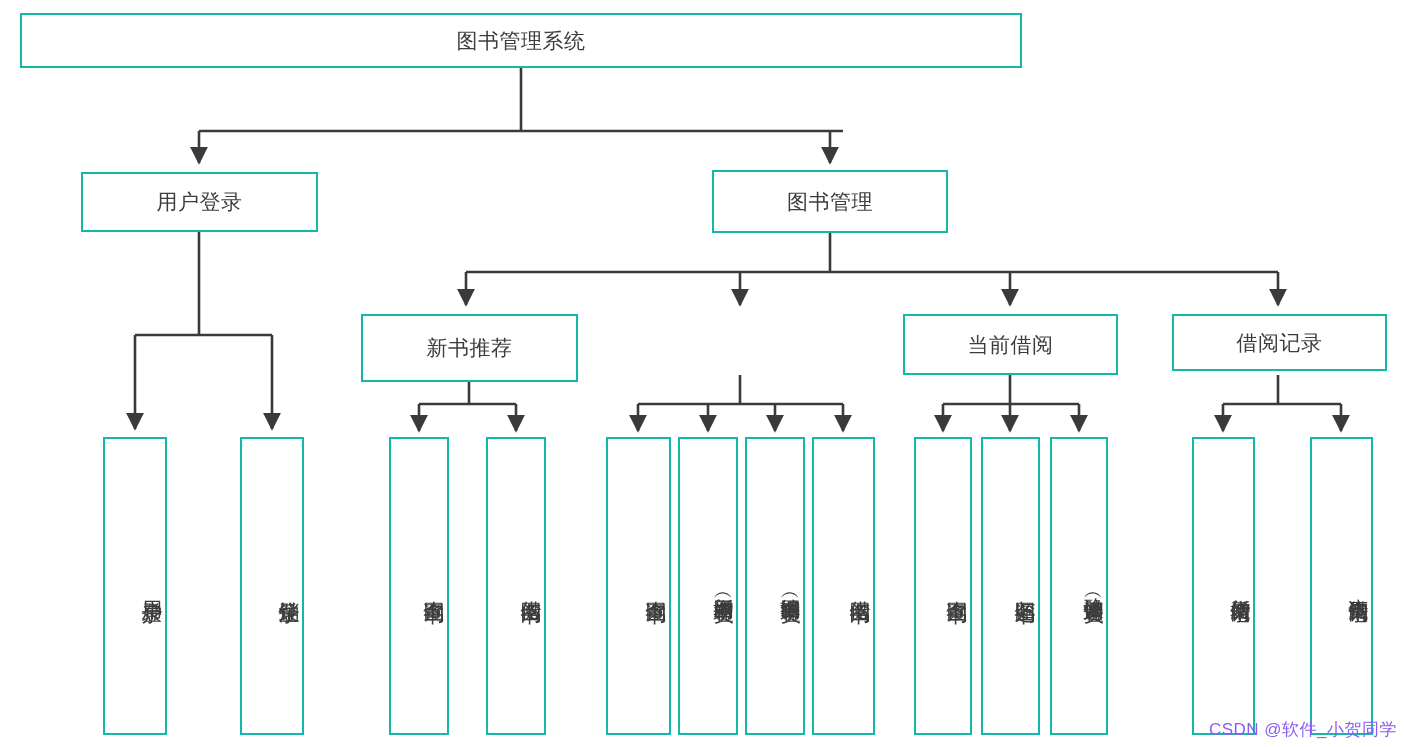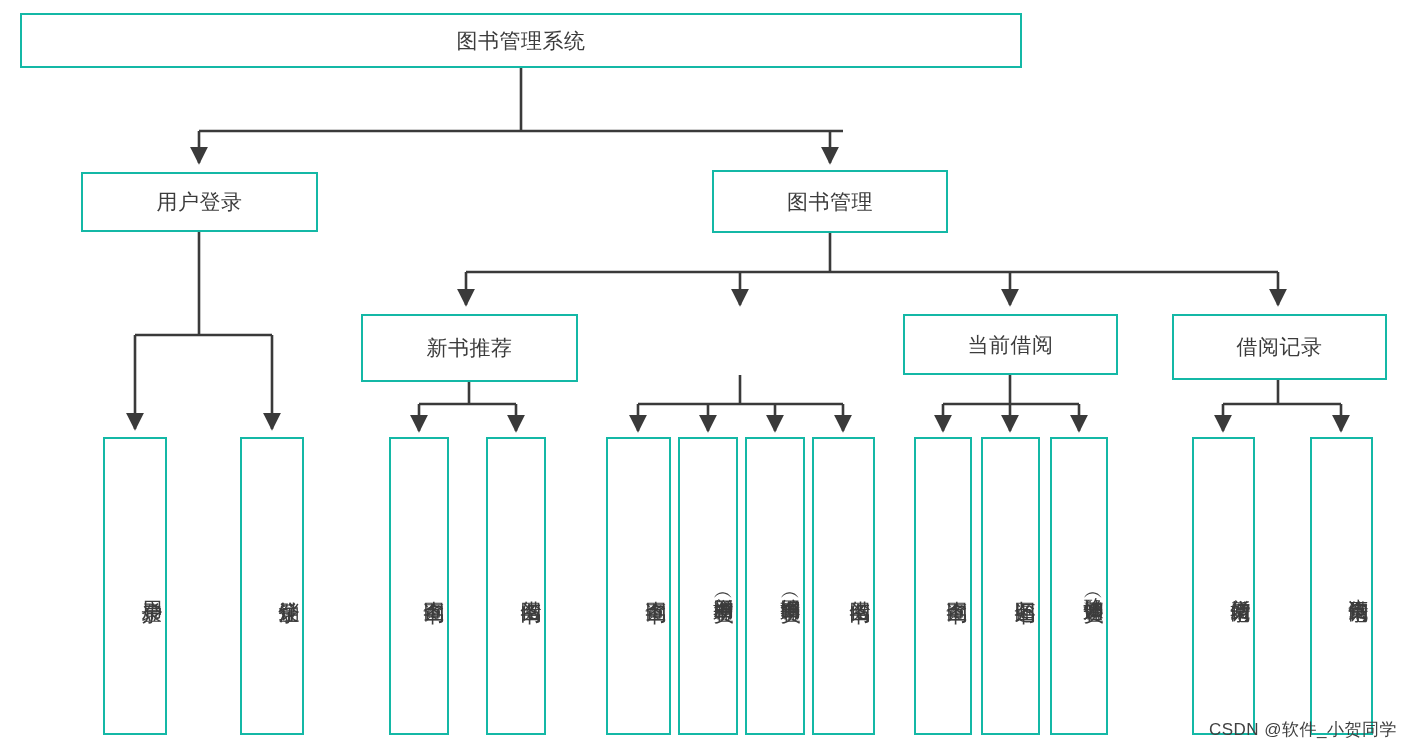--- a/index.html
+++ b/index.html
@@ -55,21 +55,21 @@
     justify-content: center;
   }
   .node.vertical.level-deep {
     font-size: 20px;
   }
   #watermark {
     position: absolute;
     right: 8px;
     bottom: 6px;
     font-size: 17px;
-    color: #404040;
+    color: #8b5cf6;
     letter-spacing: 0.5px;
     z-index: 5;
     white-space: nowrap;
   }
 </style>
 </head>
 <body>
 
 <div id="diagram-root">
 
@@ -133,21 +133,21 @@
   <div class="node horizontal" style="left:712px; top:170px; width:236px; height:63px;">
     <span>图书管理</span>
   </div>
 
   <div class="node horizontal" style="left:361px; top:314px; width:217px; height:68px;">
     <span>新书推荐</span>
   </div>
   <div class="node horizontal" style="left:903px; top:314px; width:215px; height:61px;">
     <span>当前借阅</span>
   </div>
-  <div class="node horizontal" style="left:1172px; top:314px; width:215px; height:66px;justify-content:center;">
+  <div class="node horizontal" style="left:1172px; top:314px; width:215px; height:57px;justify-content:center;">
     <span>借阅记录</span>
   </div>
 
   <div class="node vertical" style="left:103px; top:437px; width:64px; height:298px;">
     <span>用户登录</span>
   </div>
   <div class="node vertical" style="left:240px; top:437px; width:64px; height:298px;">
     <span>注销登录</span>
   </div>
 

